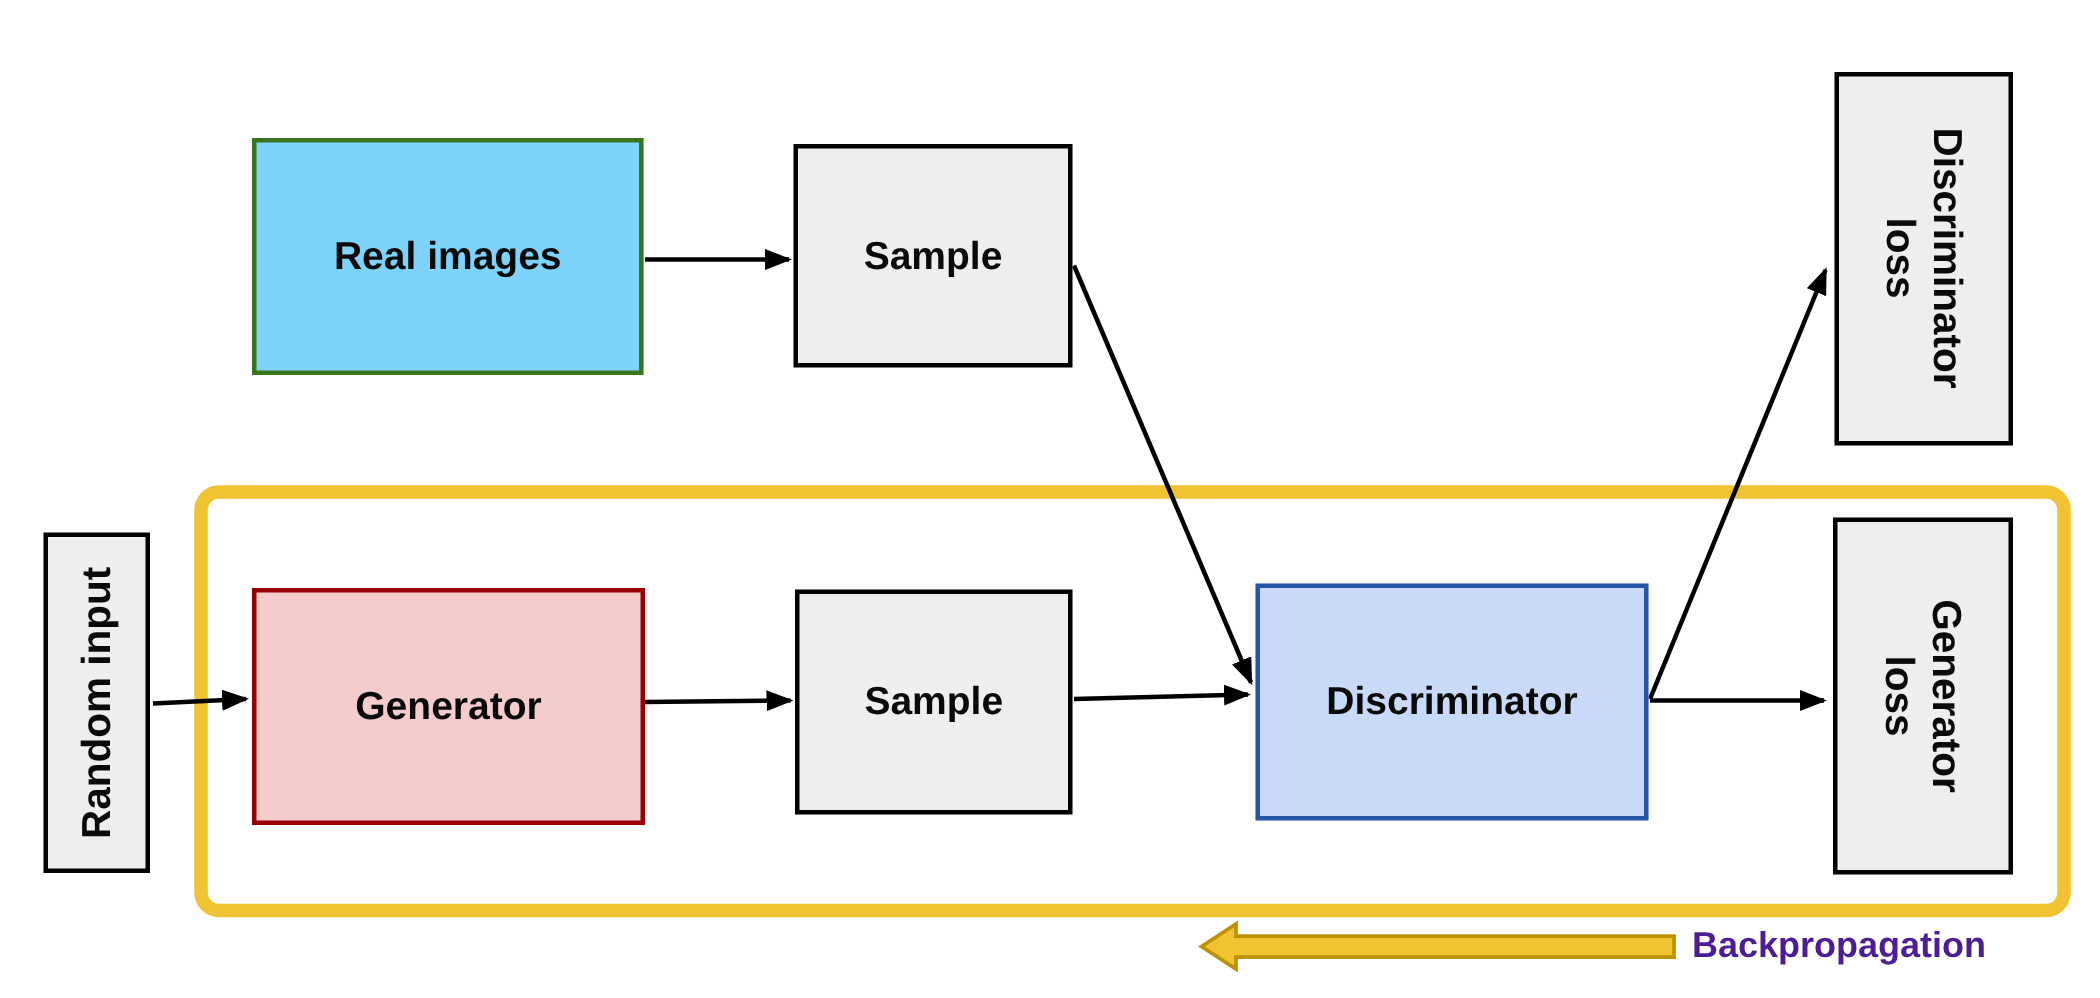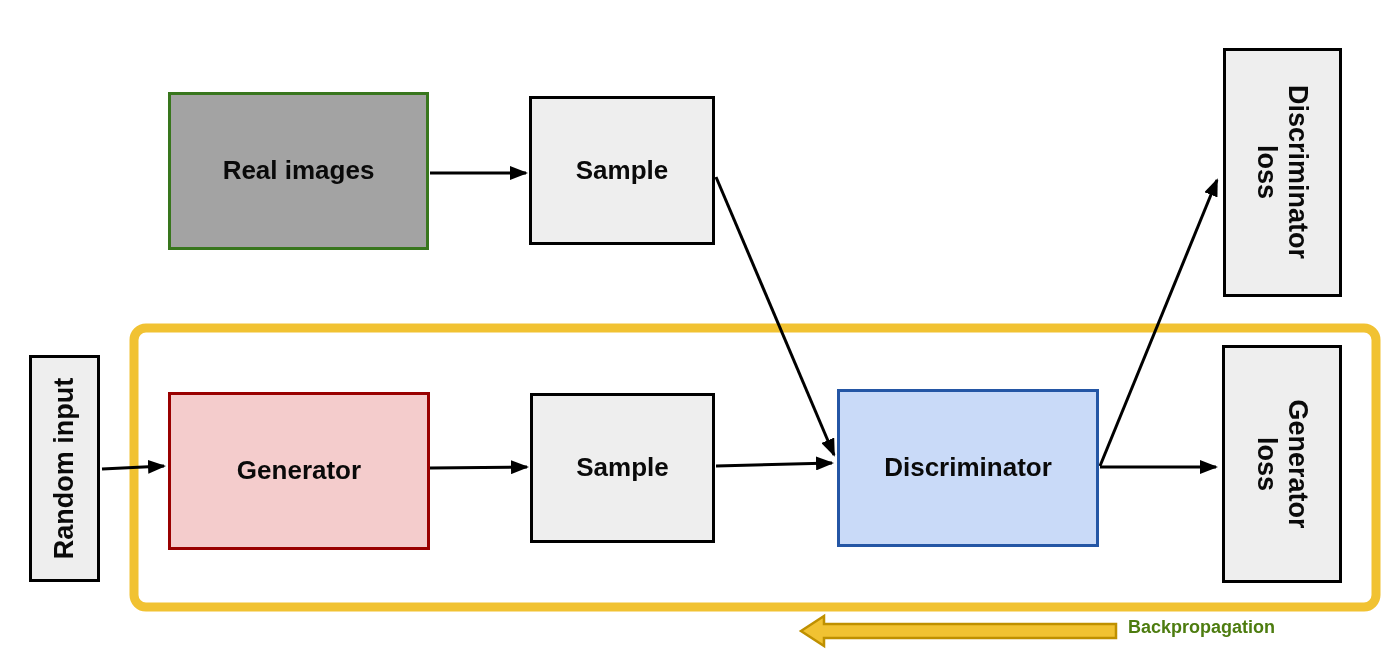--- a/index.html
+++ b/index.html
@@ -26,37 +26,37 @@
     border: 3px solid #000000;
     color: #0a0a0a;
     font-weight: bold;
     font-size: 26px;
     text-align: center;
   }
   .node .vtext { line-height: 1.15; white-space: nowrap; }
   .rot-ccw .vtext { transform: rotate(-90deg); }
   .rot-cw  .vtext { transform: rotate(90deg); }
 
-  #node-real-images   { left:168px; top:92px;  width:261px; height:158px; background:#a3a3a3; border-color:#38761d; }
+  #node-real-images   { left:168px; top:92px;  width:261px; height:158px; background:#7dd3fc; border-color:#38761d; }
   #node-sample-top    { left:529px; top:96px;  width:186px; height:149px; }
   #node-random-input  { left:29px;  top:355px; width:71px;  height:227px; font-size:27px; }
   #node-generator     { left:168px; top:392px; width:262px; height:158px; background:#f4cccc; border-color:#990000; }
   #node-sample-bottom { left:530px; top:393px; width:185px; height:150px; }
   #node-discriminator { left:837px; top:389px; width:262px; height:158px; background:#c9daf8; border-color:#2456a5; }
   #node-discriminator-loss { left:1223px; top:48px;  width:119px; height:249px; font-size:27px; }
   #node-generator-loss     { left:1222px; top:345px; width:120px; height:238px; font-size:27px; }
 
   .vline { display: block; }
 
   .backprop-label {
     position: absolute;
     left: 1128px; top: 617px;
-    font-size: 18px;
+    font-size: 24px;
     font-weight: bold;
-    color: #4d7c0f;
+    color: #4c1d95;
     white-space: nowrap;
   }
 </style>
 </head>
 <body>
 
 <div class="canvas">
 
   <svg class="overlay" width="1400" height="665" viewBox="0 0 1400 665">
     <defs>

